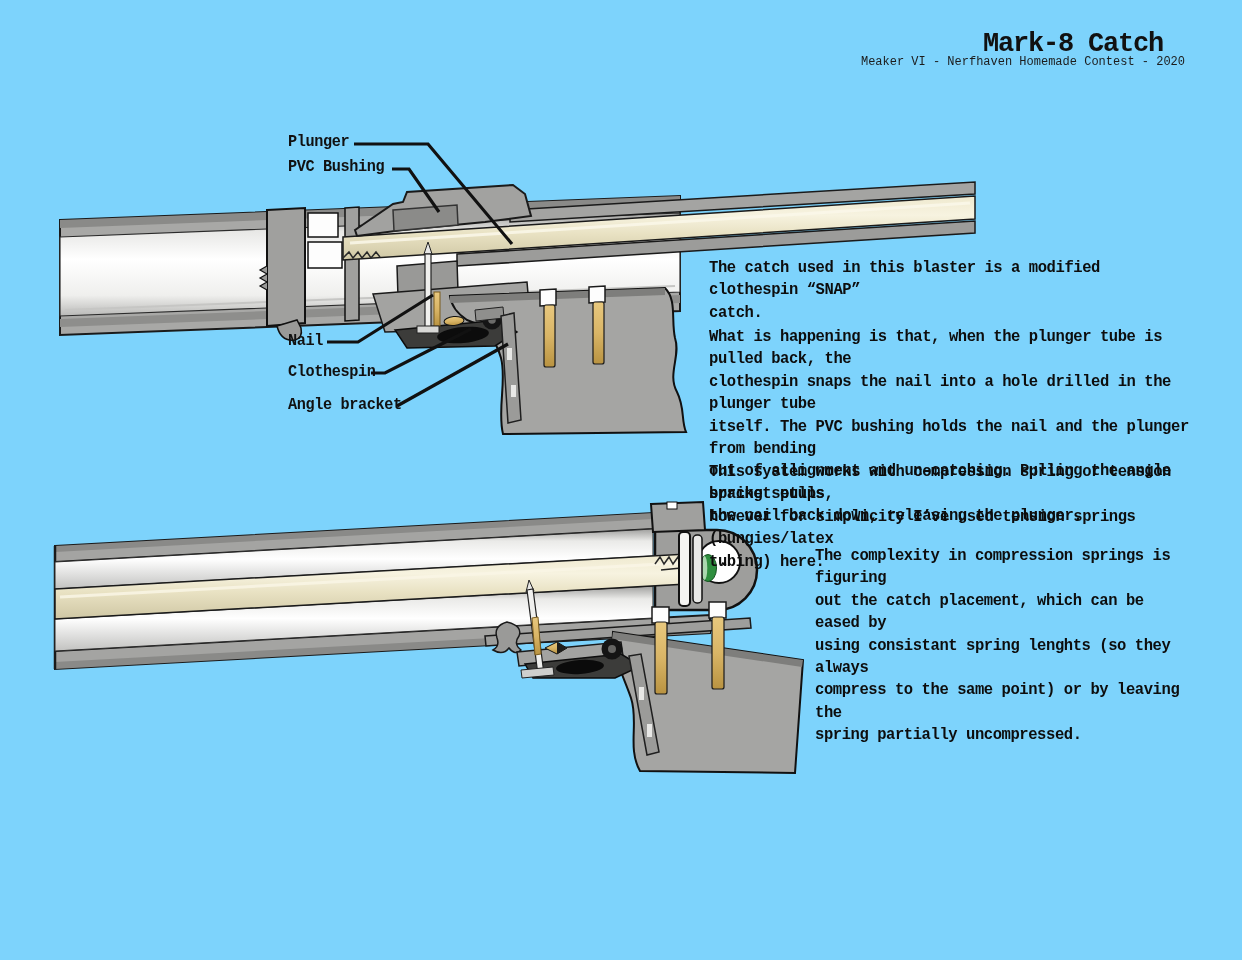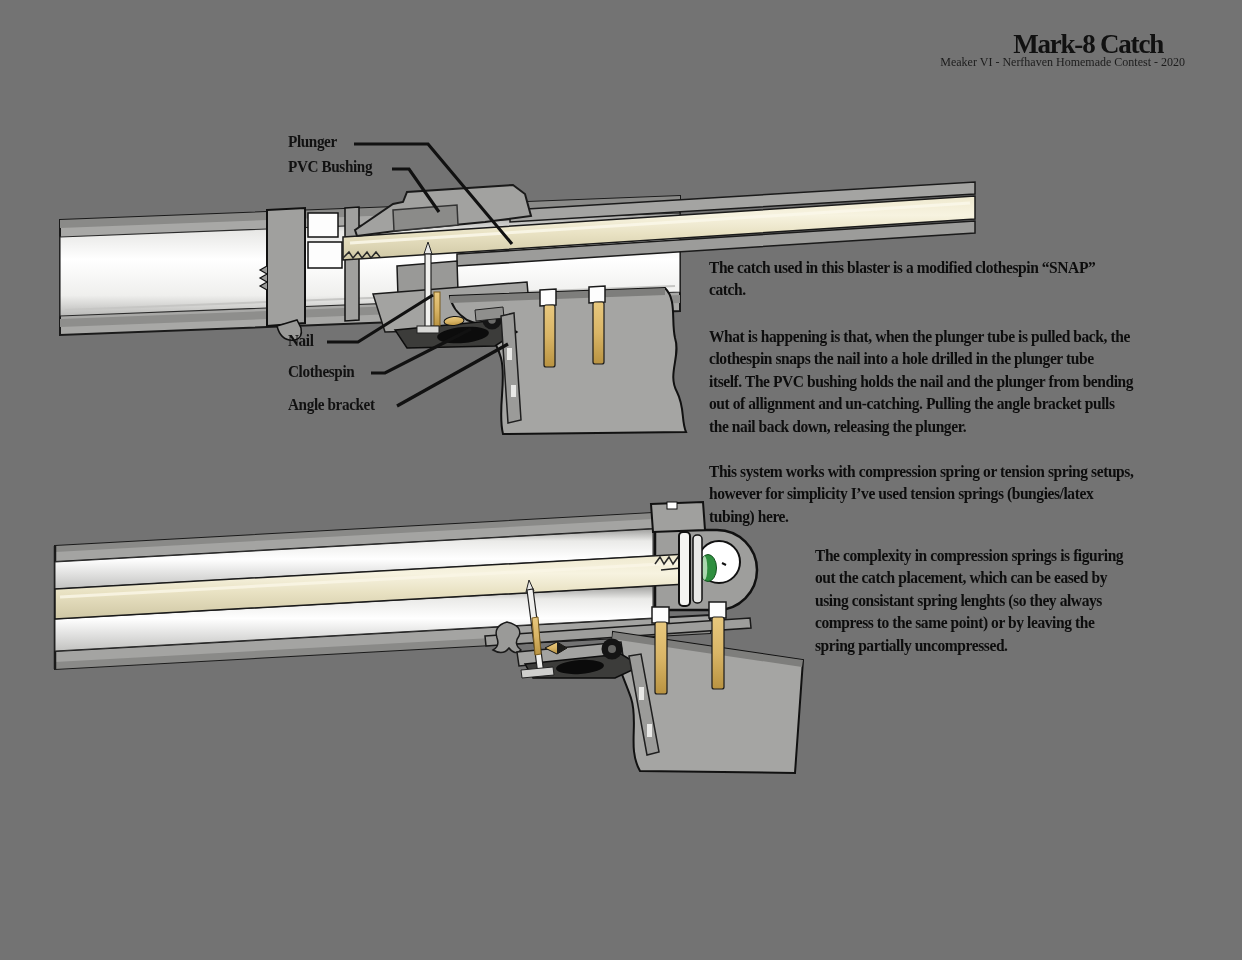--- a/index.html
+++ b/index.html
@@ -1,17 +1,17 @@
 <!DOCTYPE html>
 <html><head>
 <meta charset="utf-8">
 <style>
   html,body{margin:0;padding:0;background:#e9e9e9;}
-  .page{position:relative;width:1242px;height:960px;background:#737373;overflow:hidden;
-        font-family:Liberation Serif, serif;color:#111;}
+  .page{position:relative;width:1242px;height:960px;background:#7dd3fc;overflow:hidden;
+        font-family:Liberation Mono, monospace;color:#111;}
   
   .title{position:absolute;top:29px;right:79px;font-size:27px;font-weight:bold;
          letter-spacing:-1.2px;white-space:nowrap;}
   .subtitle{position:absolute;top:55px;right:57px;font-size:12px;color:#1c1c1c;
          white-space:nowrap;}
   
   .lbl{position:absolute;font-size:16px;font-weight:bold;letter-spacing:-0.4px;
        transform:scaleX(.95);transform-origin:left top;white-space:nowrap;}
   
   .para{position:absolute;font-size:16.5px;font-weight:bold;line-height:22.4px;

